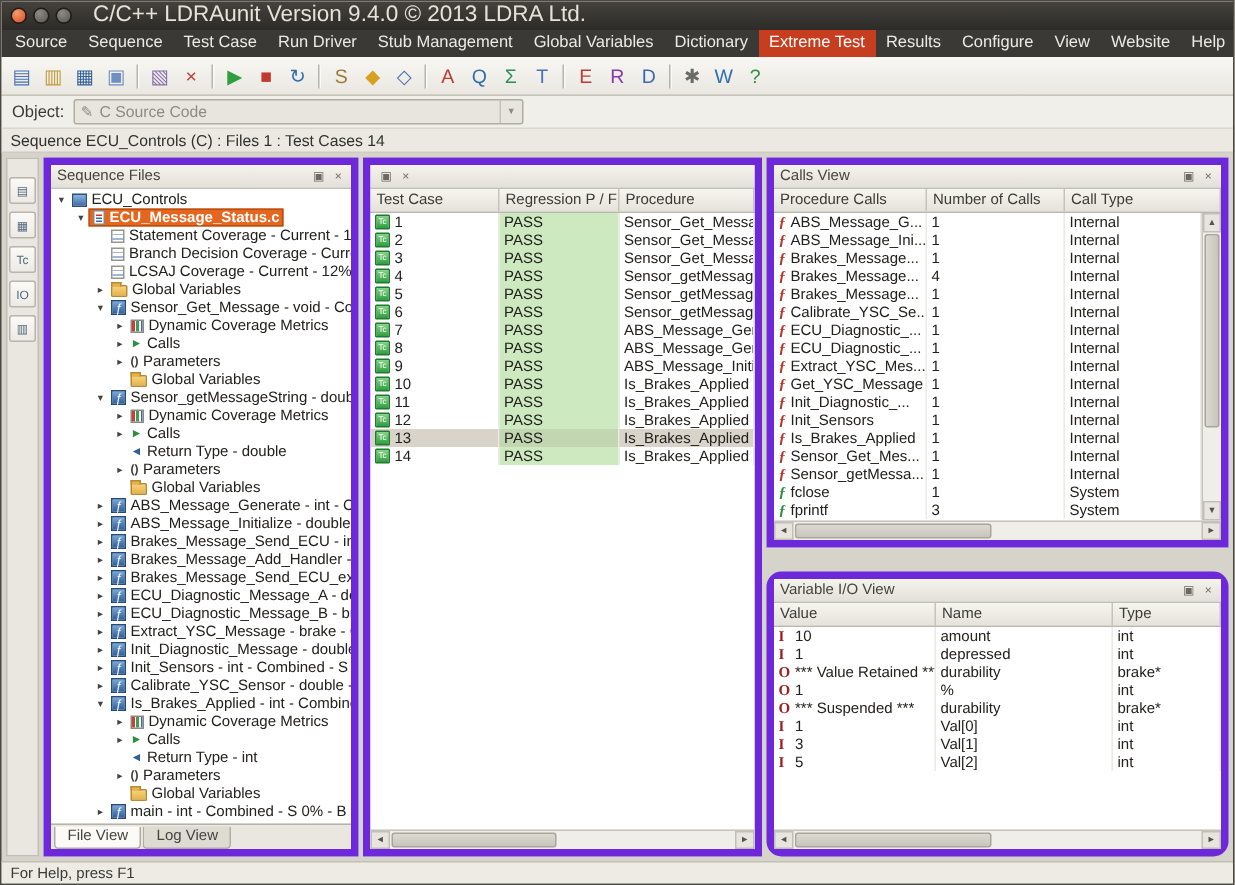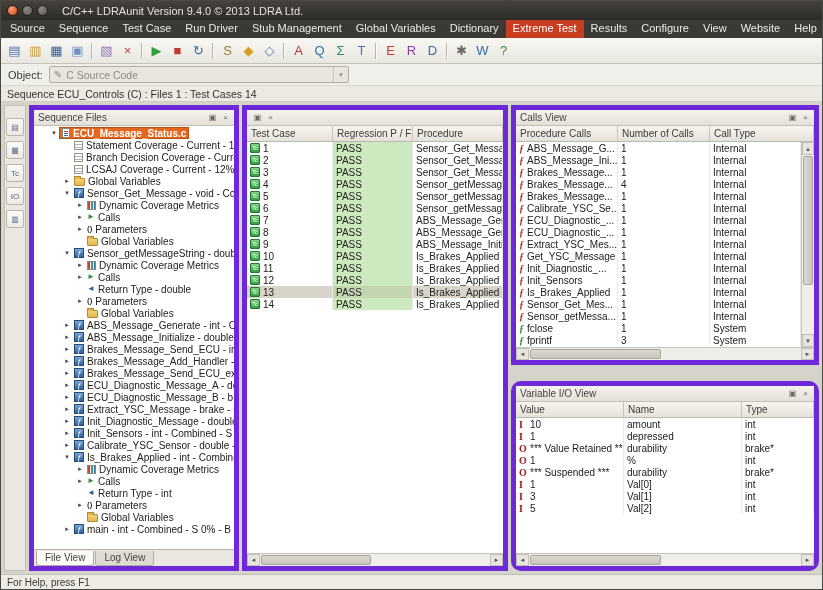--- a/index.html
+++ b/index.html
@@ -1,19 +1,19 @@
 <!DOCTYPE html>
 <html><head>
 <meta charset="utf-8">
 <style>
   * { box-sizing: border-box; margin: 0; padding: 0; }
   html,body { background:#7a7770; }
   .app{width:823px;height:590px;display:flex;flex-direction:column;font-family:"Liberation Sans",sans-serif;background:#d6d3cb;overflow:hidden;border:1px solid #4a4843;}
   
-  .titlebar{height:19px;flex:none;background:linear-gradient(#45423d,#2d2b27);display:flex;align-items:center;color:#e6e2da;font-size:11px;}
+  .titlebar{height:19px;flex:none;background:linear-gradient(#45423d,#2d2b27);display:flex;color:#e6e2da;font-size:15px;}
   .winbtns{display:flex;gap:4px;padding:0 6px;align-items:center;}
   .wb{width:11px;height:11px;border-radius:50%;border:1px solid #1e1d1a;}
   .wb-close{background:radial-gradient(circle at 35% 30%,#f59a6e,#d6491f);}
   .wb-min,.wb-max{background:radial-gradient(circle at 35% 30%,#8f8b84,#56534d);}
   .title-text{margin-left:8px;white-space:nowrap;}
   
   .menubar{height:18px;flex:none;background:#3b3935;display:flex;align-items:stretch;padding-left:2px;font-size:11px;color:#eceae3;}
   .menu-item{padding:2px 7px 0 7px;white-space:nowrap;}
   .menu-item.hl{background:#c63d20;color:#fff;}
   
@@ -231,20 +231,27 @@
         </div>
       </div>
 
     <div class="panel left-panel">
       <div class="panel-header">
         <span class="ph-title">Sequence Files</span>
         <span class="ph-btn">▣</span>
         <span class="ph-btn">×</span>
       </div>
       <div class="tree" id="tree">
+          <div class="tree-row" style="padding-left: 2px;">
+            <span class="expander">▾</span>
+            <span class="row-content">
+              <span class="ic ic-seq"></span>
+              <span class="tree-label">ECU_Controls</span>
+            </span>
+          </div>
           <div class="tree-row" style="padding-left: 15px;">
             <span class="expander">▾</span>
             <span class="row-content selected">
               <span class="ic ic-file"></span>
               <span class="tree-label">ECU_Message_Status.c</span>
             </span>
           </div>
           <div class="tree-row" style="padding-left: 28px;">
             <span class="expander"></span>
             <span class="row-content">

